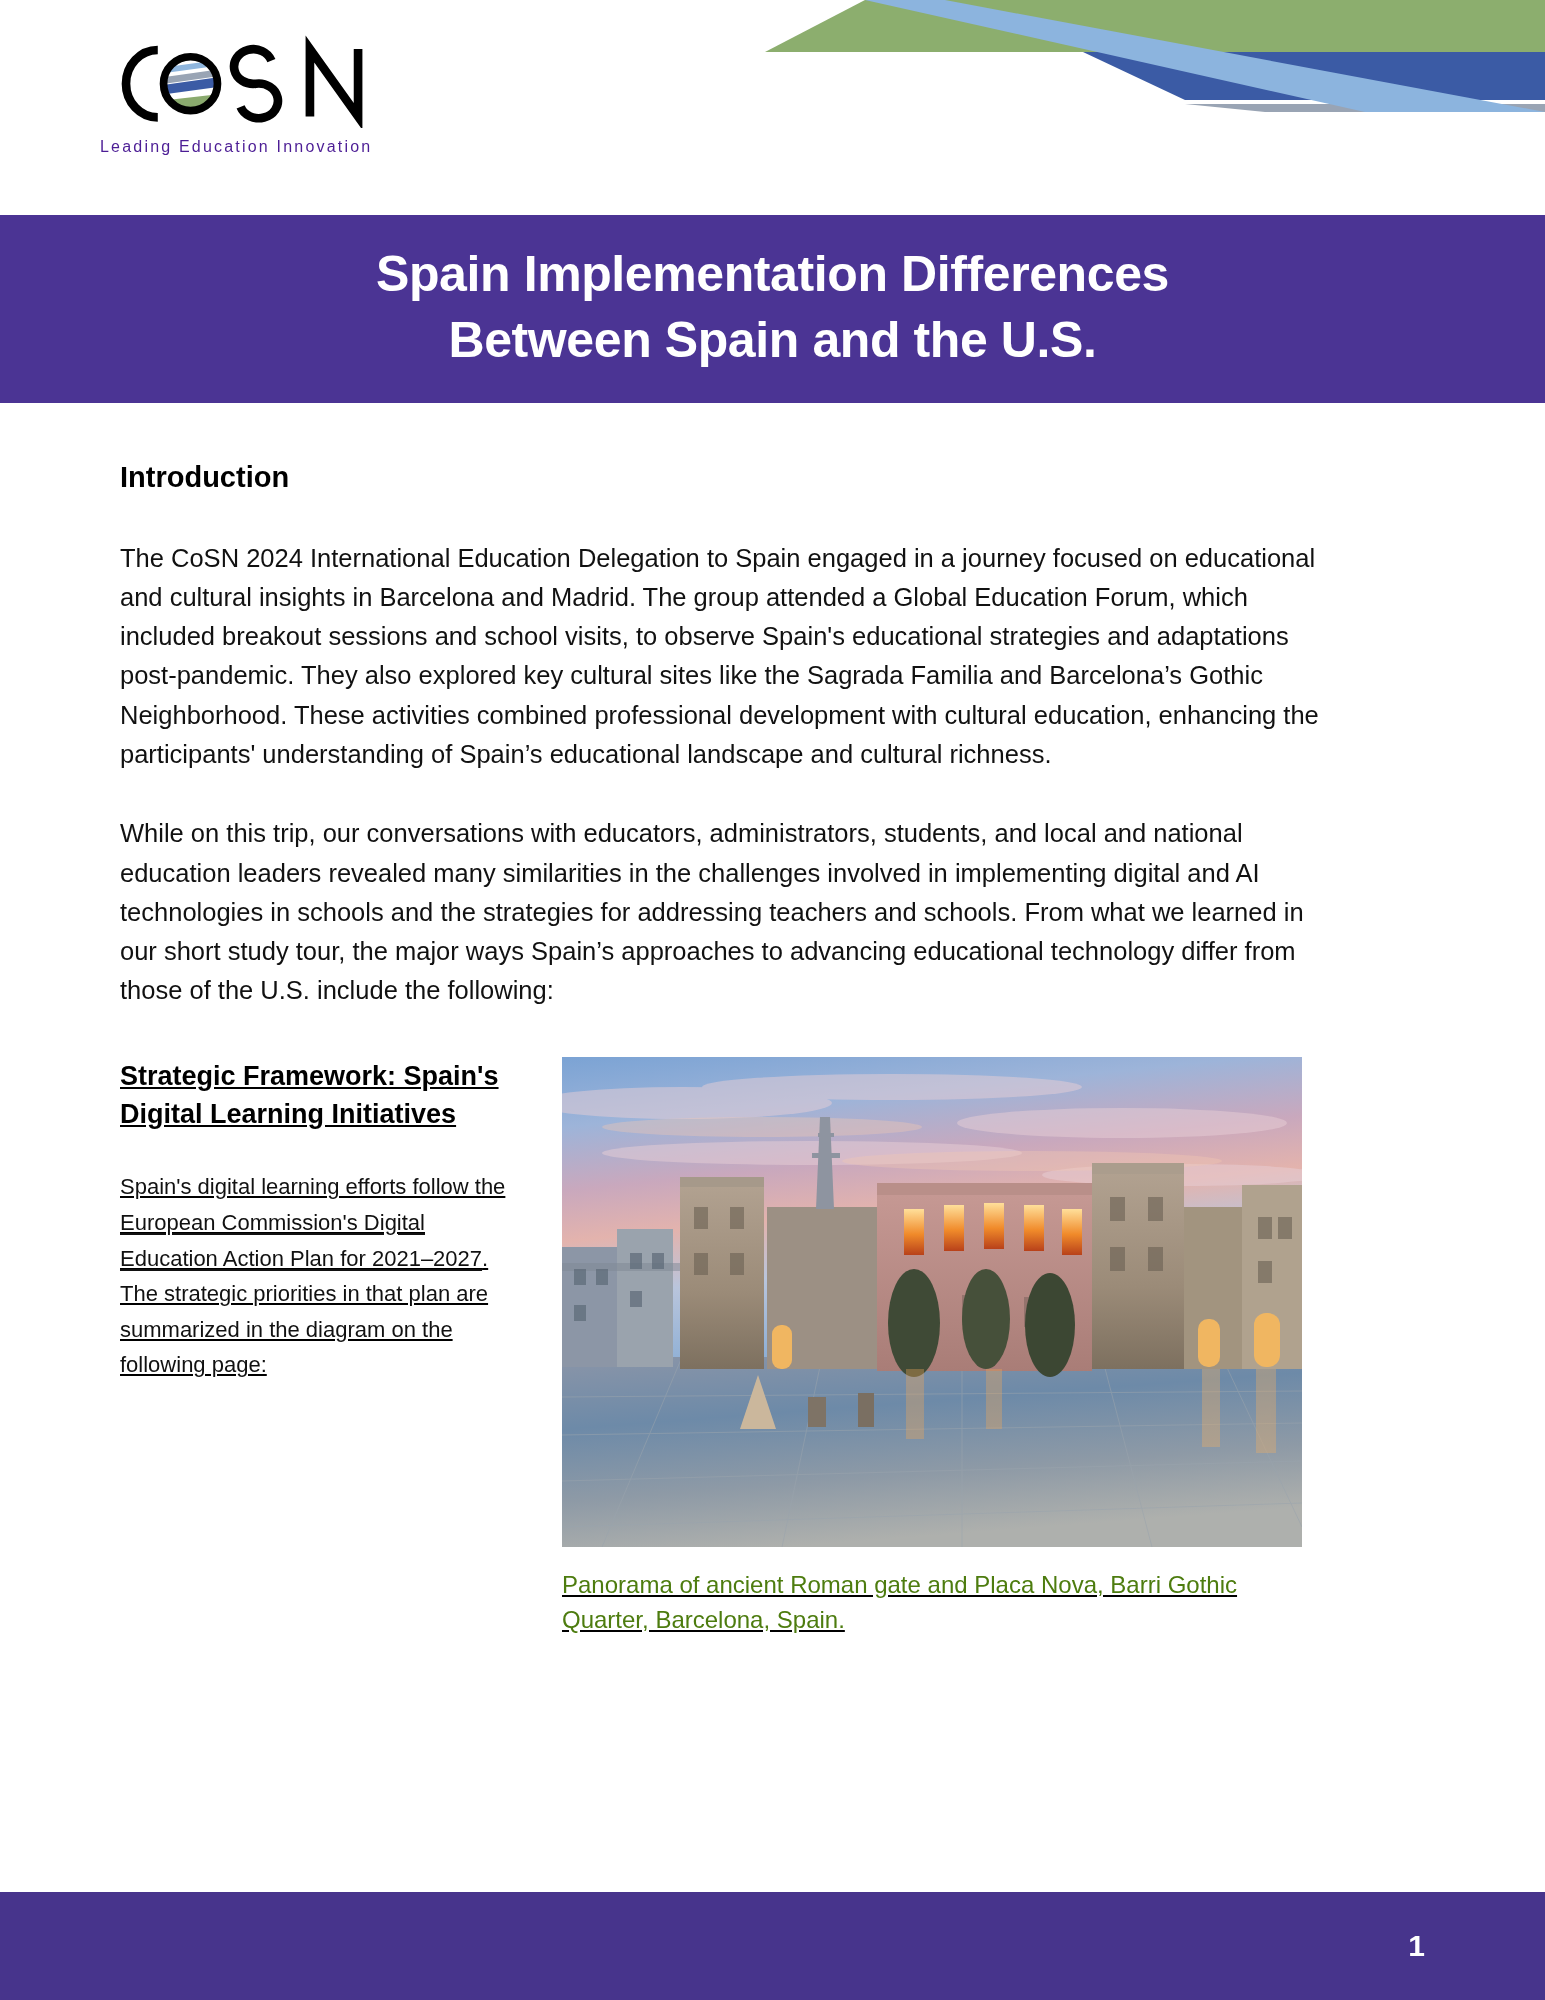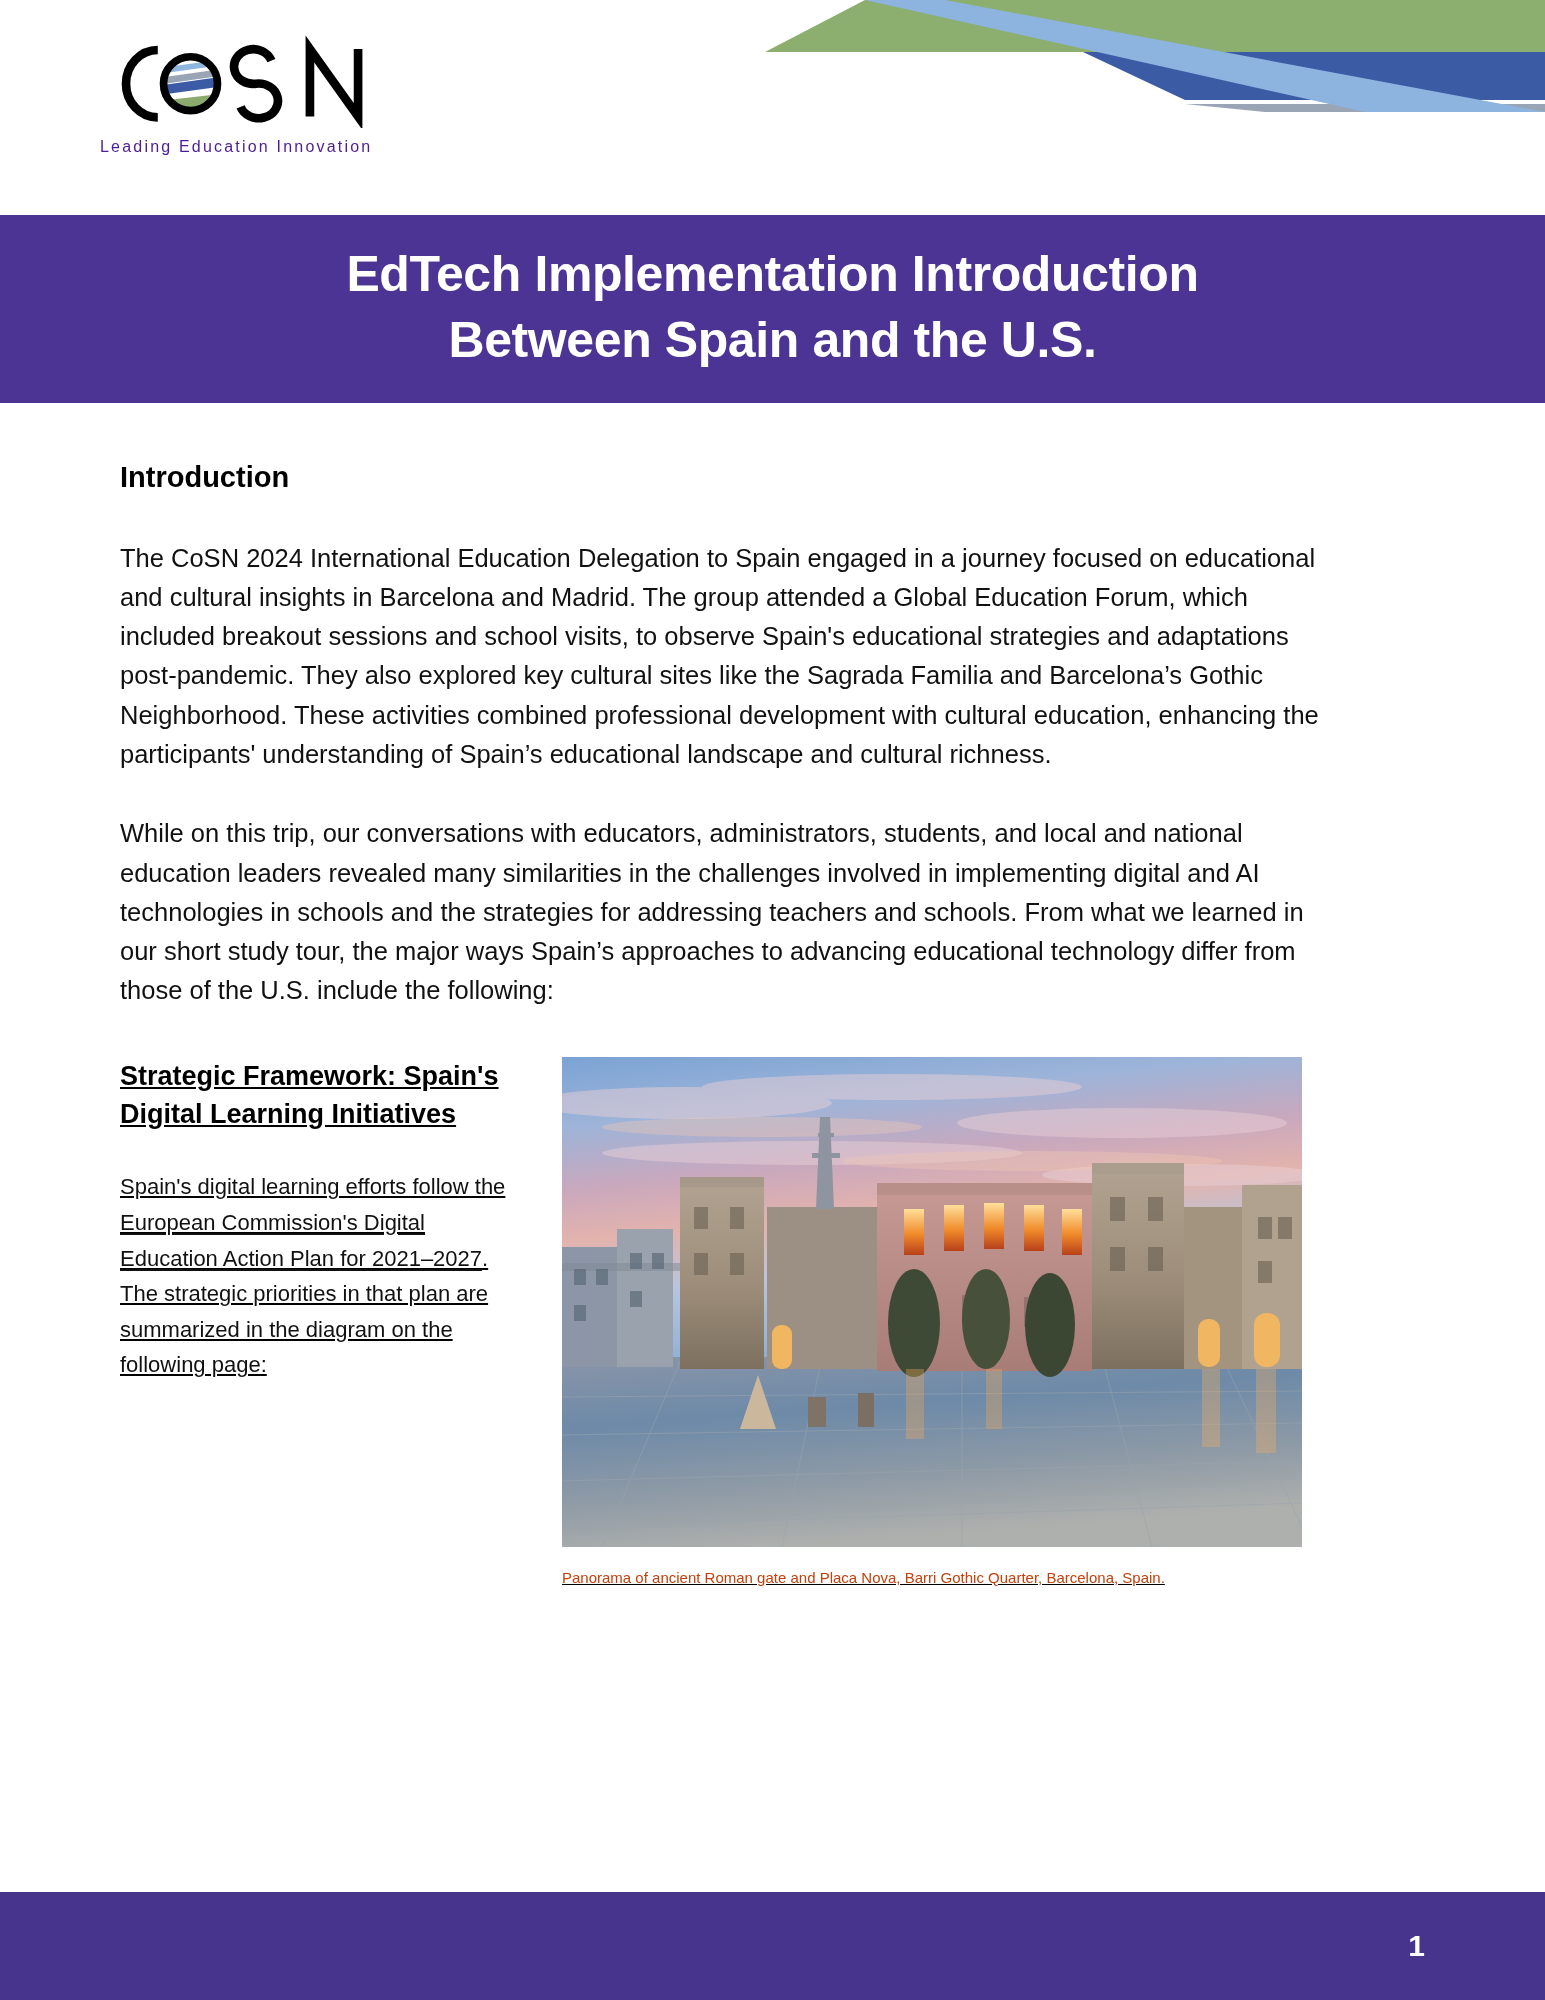--- a/index.html
+++ b/index.html
@@ -149,23 +149,23 @@
   .photo {
     width: 740px;
     height: 490px;
     position: relative;
     overflow: hidden;
     border: 0;
   }
 
   .caption {
     font-family: "Liberation Sans", sans-serif;
-    font-size: 15px;
+    font-size: 24px;
     line-height: 1.46;
-    color: #c2410c;
+    color: #4d7c0f;
     margin-top: 20px;
     width: 700px;
   }
 
   
   .page-footer {
     position: absolute;
     left: 0;
     bottom: 0;
     width: 1545px;
@@ -218,21 +218,21 @@
 
       <path d="M178 38 A20 18 0 1 0 162 62 A20 18 0 1 1 146 86" fill="none" stroke="#000" stroke-width="9" transform="translate(0,0)"></path>
 
       <path d="M218 96 L218 26 L268 96 L268 26" fill="none" stroke="#000" stroke-width="9"></path>
     </svg>
     <div class="logo-tagline">Leading Education Innovation</div>
   </div>
 </div>
 
 <div class="title-banner">
-  <div class="title-line">EdTech Implementation Introduction</div>
+  <div class="title-line">Spain Implementation Differences</div>
   <div class="title-line">Between Spain and the U.S.</div>
 </div>
 
 <div class="content">
 
   <h2 class="section-heading">Introduction</h2>
 
   <p class="body-text">The CoSN 2024 International Education Delegation to Spain engaged in a journey focused on educational and cultural insights in Barcelona and Madrid. The group attended a Global Education Forum, which included breakout sessions and school visits, to observe Spain's educational strategies and adaptations post-pandemic. They also explored key cultural sites like the Sagrada Familia and Barcelona’s Gothic Neighborhood. These activities combined professional development with cultural education, enhancing the participants' understanding of Spain’s educational landscape and cultural richness.</p>
 
   <p class="body-text">While on this trip, our conversations with educators, administrators, students, and local and national education leaders revealed many similarities in the challenges involved in implementing digital and AI technologies in schools and the strategies for addressing teachers and schools. From what we learned in our short study tour, the major ways Spain’s approaches to advancing educational technology differ from those of the U.S. include the following:</p>

